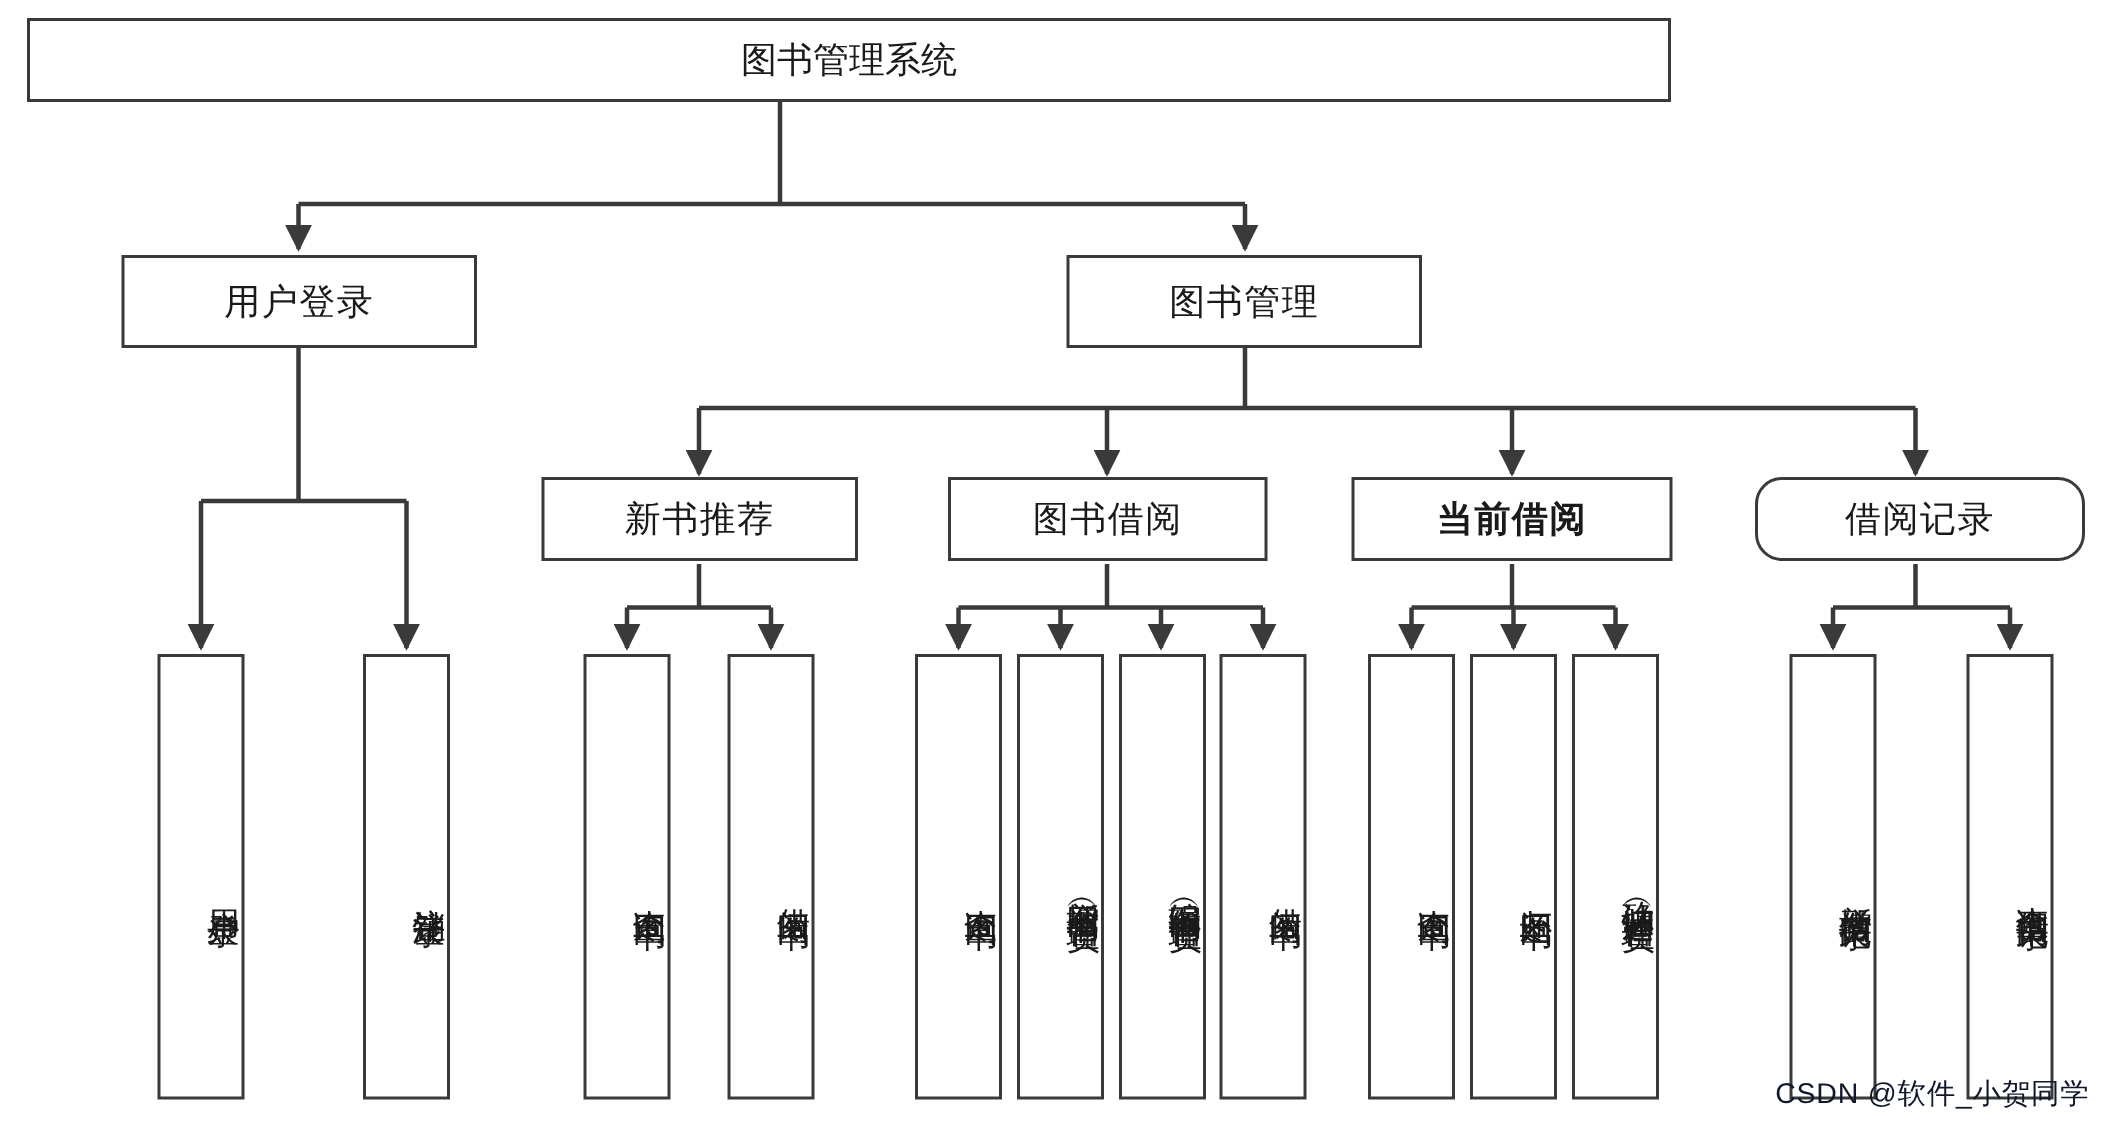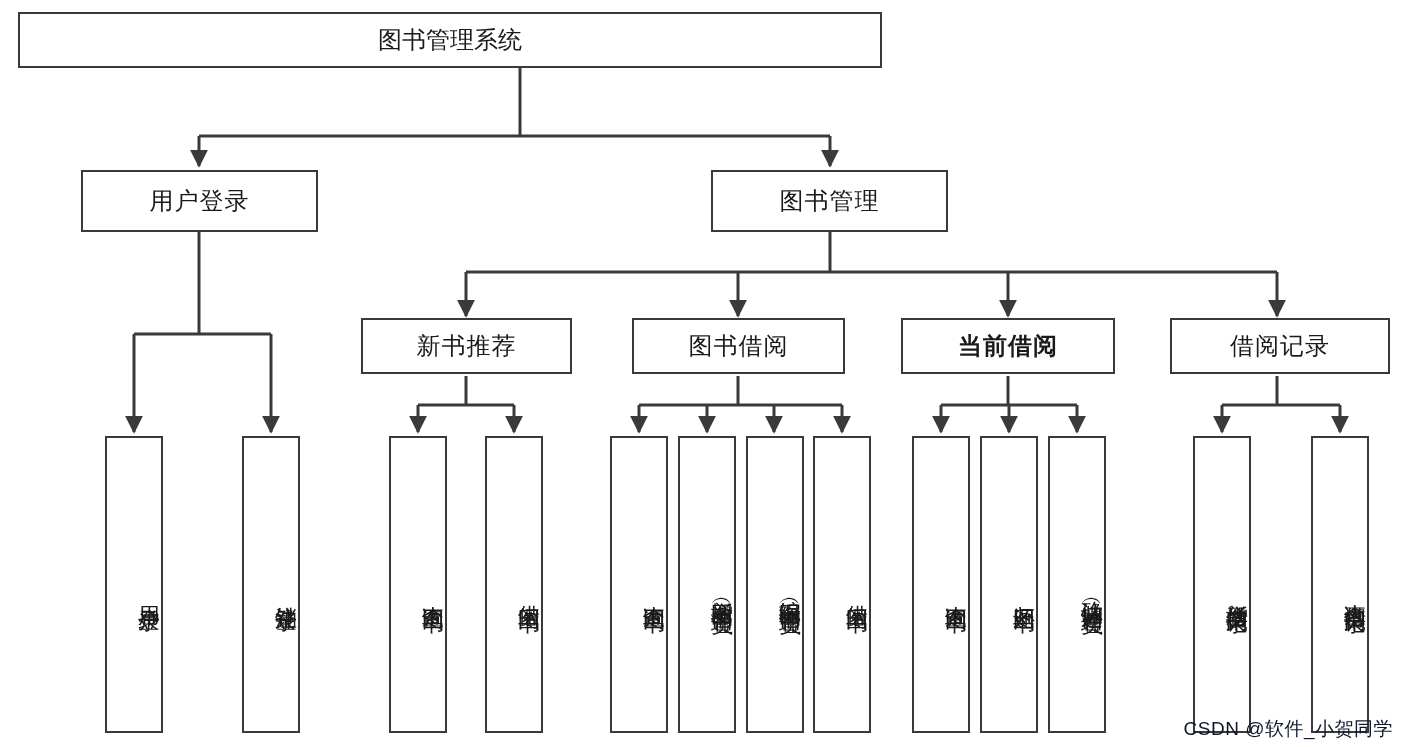--- a/index.html
+++ b/index.html
@@ -93,41 +93,41 @@
       <path d="M 1009 405 L 1009 432" marker-end="url(#arrow)"></path>
       <path d="M 1077 405 L 1077 432" marker-end="url(#arrow)"></path>
 
       <path d="M 1277 376 L 1277 405"></path>
       <path d="M 1222 405 L 1340 405"></path>
       <path d="M 1222 405 L 1222 432" marker-end="url(#arrow)"></path>
       <path d="M 1340 405 L 1340 432" marker-end="url(#arrow)"></path>
     </g>
   </svg>
 
-  <div class="node root" style="left:18px;top:12px;width:864px;height:56px;">
+  <div class="node root" style="left:18px;top:12px;width:1096px;height:56px;">
     <span>图书管理系统</span>
   </div>
 
   <div class="node horiz" style="left:81px;top:170px;width:237px;height:62px;">
     <span>用户登录</span>
   </div>
   <div class="node horiz" style="left:711px;top:170px;width:237px;height:62px;text-align:right;">
     <span>图书管理</span>
   </div>
 
   <div class="node horiz" style="left:632px;top:318px;width:213px;height:56px;">
     <span>图书借阅</span>
   </div>
   <div class="node horiz" style="left:361px;top:318px;width:211px;height:56px;">
     <span>新书推荐</span>
   </div>
   <div class="node horiz" style="left:901px;top:318px;width:214px;height:56px;font-weight:bold;">
     <span>当前借阅</span>
   </div>
-  <div class="node horiz" style="left:1170px;top:318px;width:220px;height:56px;">
+  <div class="node horiz" style="left:1170px;top:318px;width:220px;height:56px;border-radius:18px;">
     <span>借阅记录</span>
   </div>
 
   <div class="node vert" style="left:105px;top:436px;width:58px;height:297px;">
     <span class="vtext">用户登录</span>
   </div>
   <div class="node vert" style="left:242px;top:436px;width:58px;height:297px;">
     <span class="vtext">注销登录</span>
   </div>
 

